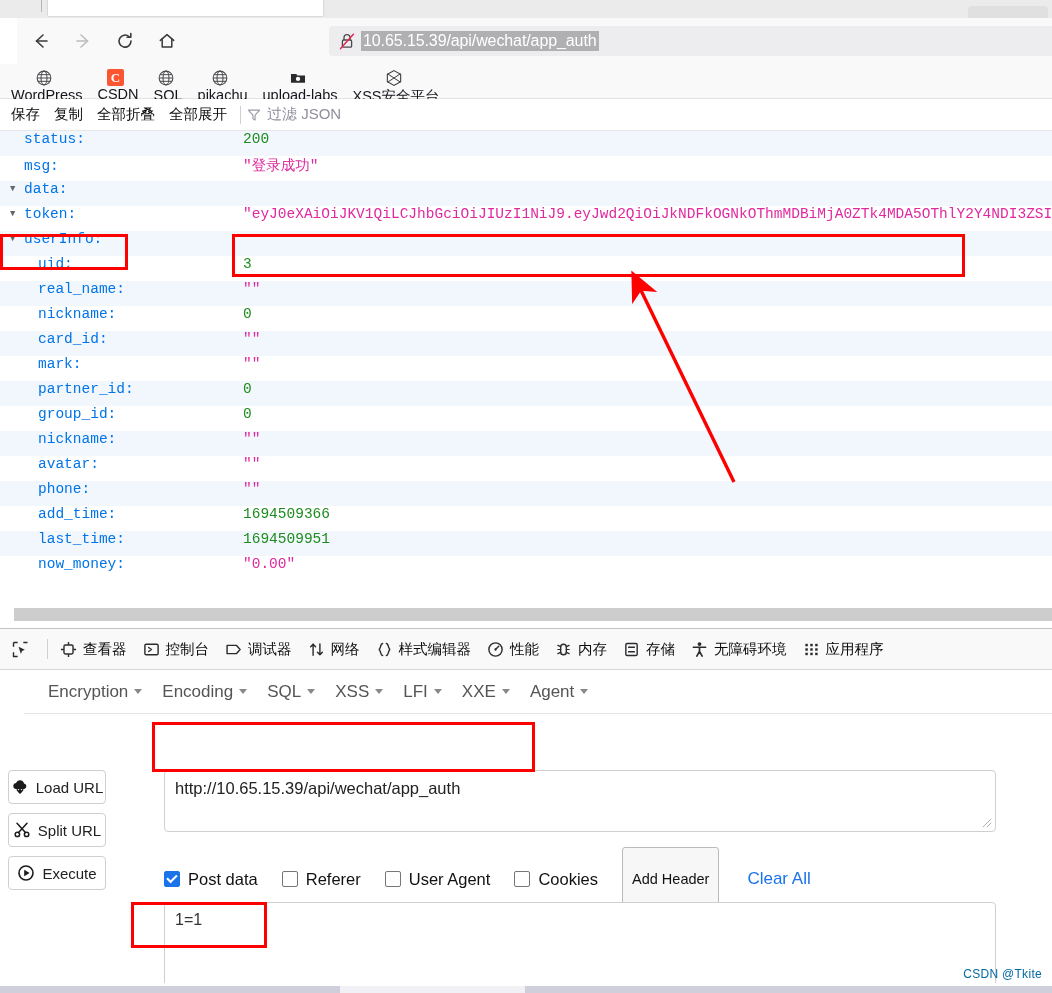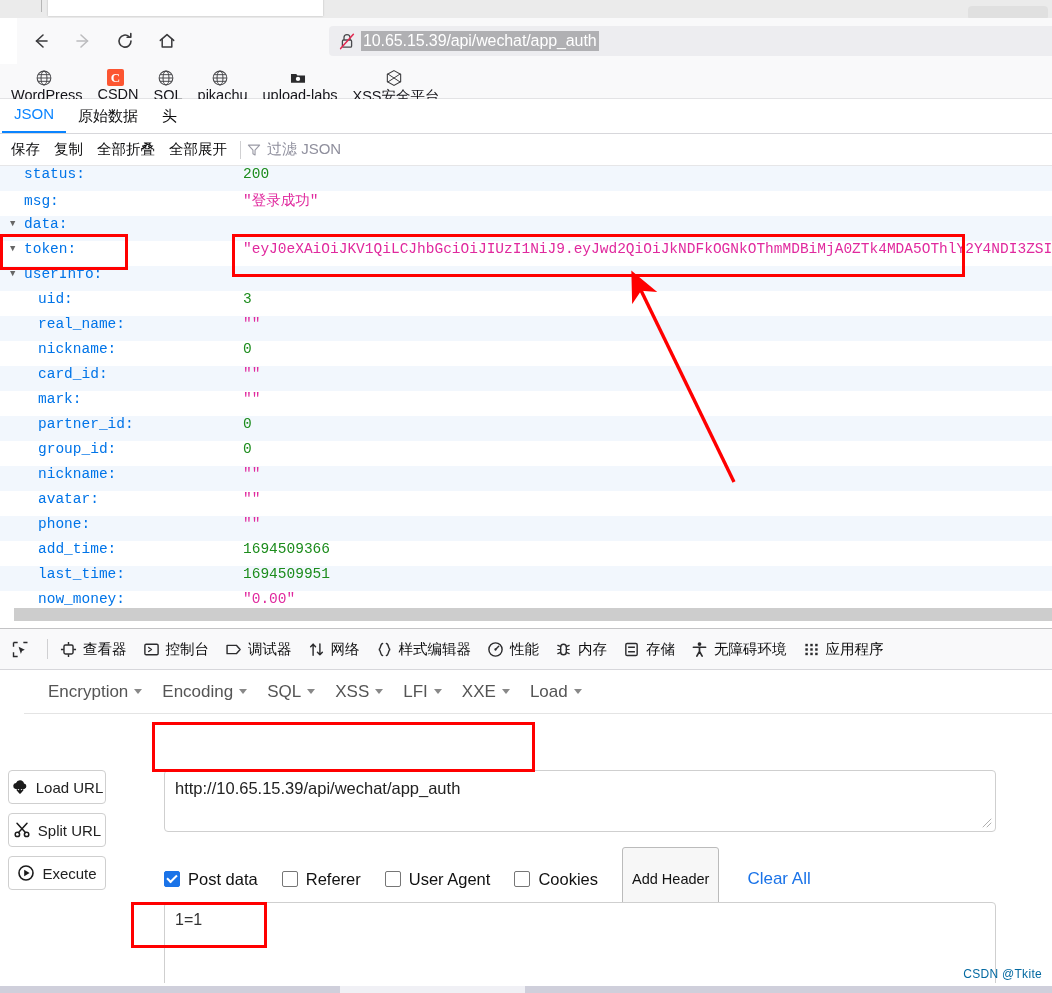--- a/index.html
+++ b/index.html
@@ -307,25 +307,20 @@
     <div class="bm">
       <svg class="bm-ico" viewBox="0 0 20 20">
         <path d="M10 1.8 L17.4 6 V14 L10 18.2 L2.6 14 V6 Z" fill="none" stroke="#3a3a3c" stroke-width="1.2"></path>
         <path d="M3 5.4 L17 14.6 M17 5.4 L3 14.6" stroke="#3a3a3c" stroke-width="1.1"></path>
       </svg>
       <span class="bm-label">XSS安全平台</span>
     </div>
   </div>
 
   <div class="jsonv">
-    <div class="jv-tabs">
-      <div class="jv-tab active">JSON</div>
-      <div class="jv-tab">原始数据</div>
-      <div class="jv-tab">头</div>
-    </div>
     <div class="jv-toolbar">
       <span class="jv-tool">保存</span>
       <span class="jv-tool">复制</span>
       <span class="jv-tool">全部折叠</span>
       <span class="jv-tool">全部展开</span>
       <span class="jv-div"></span>
       <span class="jv-filter">
         <svg class="funnel" viewBox="0 0 16 16">
           <path d="M1.6 2.4 H14.4 L9.2 8.2 V13.6 L6.8 12.2 V8.2 Z" fill="none" stroke="#9a9aa5" stroke-width="1.3" stroke-linejoin="round"></path>
         </svg>
@@ -521,21 +516,21 @@
         </div>
         <div class="hb-menu-item">
           <span>LFI</span>
           <span class="caret"></span>
         </div>
         <div class="hb-menu-item">
           <span>XXE</span>
           <span class="caret"></span>
         </div>
         <div class="hb-menu-item">
-          <span>Load</span>
+          <span>Agent</span>
           <span class="caret"></span>
         </div>
       </div>
 
     <div class="hb-body">
       <div class="hb-btncol">
         <div class="hb-btn">
           <svg class="bi" viewBox="0 0 18 18">
             <path d="M4.6 11 A3.1 3.1 0 0 1 5 4.9 A4.2 4.2 0 0 1 13 5.4 A2.9 2.9 0 0 1 13.4 11 Z" fill="#1b1b1b"></path>
             <path d="M9 8 V14.4 M6.4 12 L9 14.8 L11.6 12" stroke="#1b1b1b" stroke-width="1.8" fill="none" stroke-linecap="round" stroke-linejoin="round"></path>

